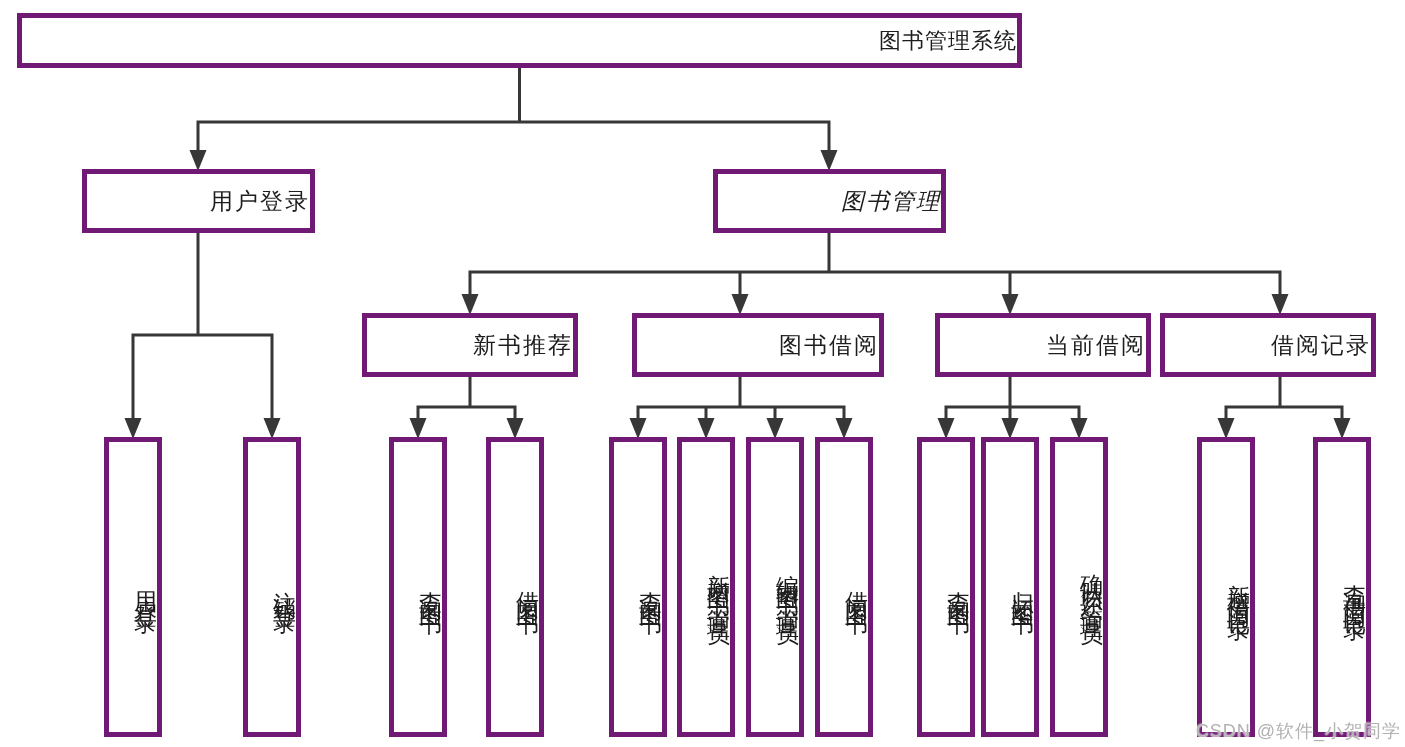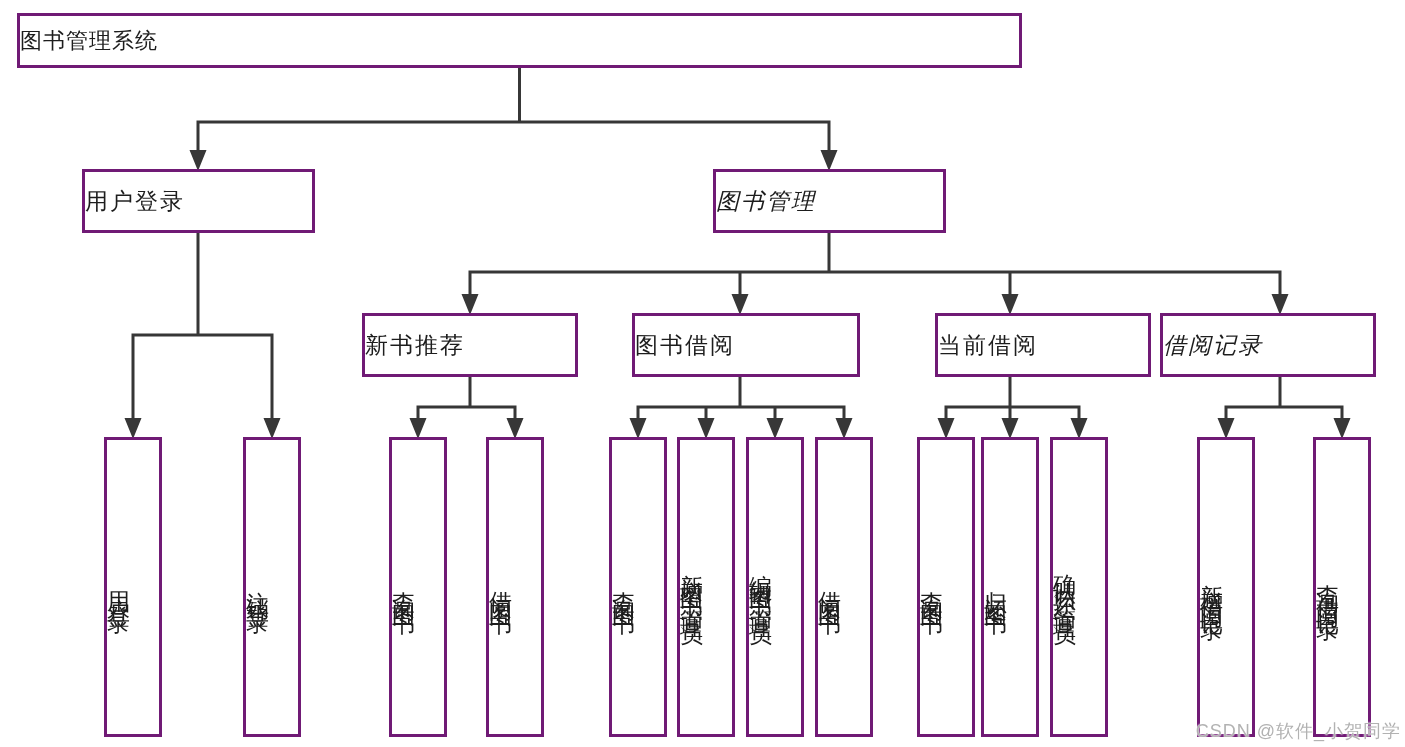--- a/index.html
+++ b/index.html
@@ -3,39 +3,39 @@
 <meta charset="utf-8">
 <style>
   html,body{margin:0;padding:0;background:#ffffff;}
   #stage{
     position:relative;width:1405px;height:747px;background:#ffffff;overflow:hidden;
     font-family:"Liberation Sans","DejaVu Sans",sans-serif;
   }
   #connector-layer{position:absolute;left:0;top:0;z-index:1;}
   .box{
     position:absolute;z-index:2;box-sizing:border-box;
-    border:3px solid #701a75;background:#ffffff;
-    display:flex;align-items:center;justify-content:flex-start;
+    border:5px solid #701a75;background:#ffffff;
+    display:flex;align-items:center;justify-content:flex-end;
     color:#1d1d1d;
   }
   .hlabel{font-size:23px;letter-spacing:2px;white-space:nowrap;}
   .root-label{font-size:22px;letter-spacing:1px;}
   .vbox{top:437px;width:58px;height:300px;}
   .vlabel{
     writing-mode:vertical-lr;text-orientation:mixed;
     font-size:23px;letter-spacing:7px;line-height:1;white-space:nowrap;
   }
   
   #n-root{left:17px;top:13px;width:1005px;height:55px;}
   #n-user-login{left:82px;top:169px;width:233px;height:64px;}
   #n-book-mgmt{left:713px;top:169px;width:233px;height:64px;font-style:italic;}
   #n-new-rec{left:362px;top:313px;width:216px;height:64px;}
-  #n-book-borrow{left:632px;top:313px;width:228px;height:64px;}
+  #n-book-borrow{left:632px;top:313px;width:252px;height:64px;}
   #n-cur-borrow{left:902px;top:313px;width:216px;height:64px;margin-left:33px;}
-  #n-borrow-rec{left:1160px;top:313px;width:216px;height:64px;font-style:italic;}
+  #n-borrow-rec{left:1160px;top:313px;width:216px;height:64px;}
   #l-1{left:104px;}  #l-2{left:243px;}
   #l-3{left:389px;}  #l-4{left:486px;}
   #l-5{left:609px;}  #l-6{left:677px;}  #l-7{left:746px;}  #l-8{left:815px;}
   #l-9{left:917px;}  #l-10{left:981px;} #l-11{left:1050px;}
   #l-12{left:1197px;} #l-13{left:1313px;}
   #watermark{
     position:absolute;right:4px;bottom:4px;z-index:5;
     font-size:18px;letter-spacing:1px;color:#b2b2b2;
     text-shadow:0 0 2px #ffffff,0 0 2px #ffffff;white-space:nowrap;
   }

